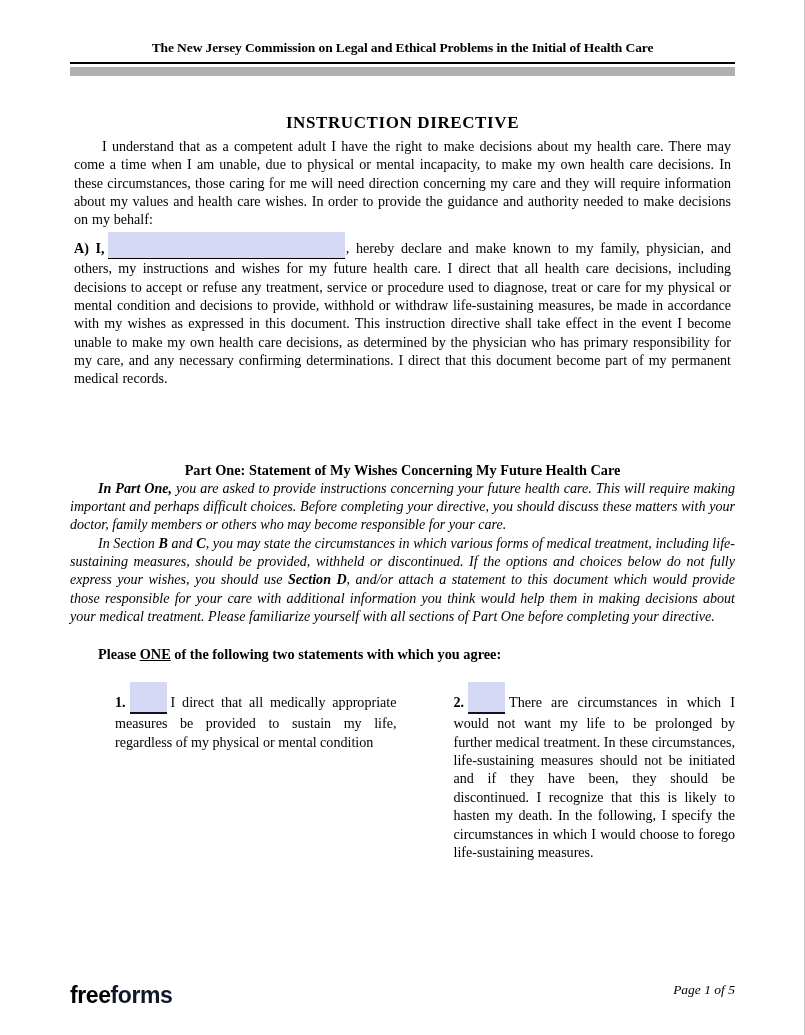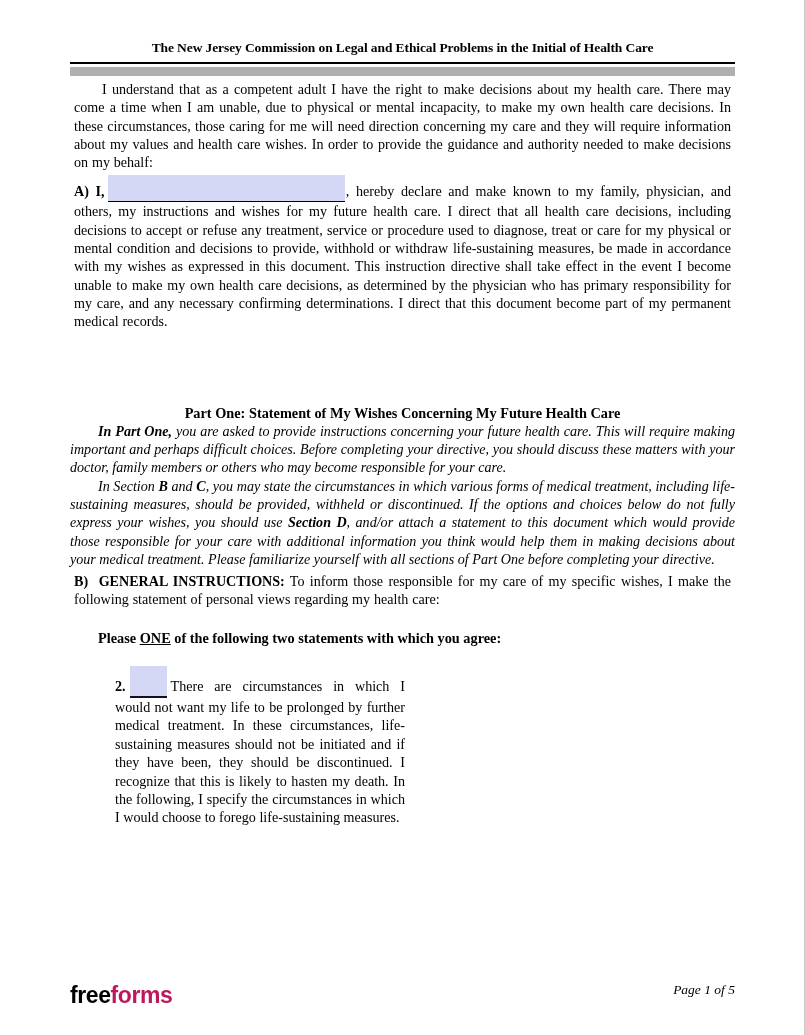--- a/index.html
+++ b/index.html
@@ -162,56 +162,59 @@
     justify-content: space-between;
   }
   .logo {
     font-family: "Liberation Sans", "DejaVu Sans", sans-serif;
     font-size: 23px;
     font-weight: bold;
     letter-spacing: -0.4px;
     line-height: 1;
   }
   .logo .free { color: #000000; }
-  .logo .forms { color: #be185d; }
+  .logo .forms { color: #0f172a; }
   .page-num {
     font-style: italic;
     font-size: 13.5px;
     padding-bottom: 9px;
   }
 </style>
 </head>
 <body>
 
 <div class="page">
   <div class="content">
 
     <div class="doc-header">
       <div class="org-title">The New Jersey Commission on Legal and Ethical Problems in the Initial of Health Care</div>
       <div class="header-rule"></div>
       <div class="header-bar"></div>
     </div>
 
+    <div class="doc-title">INSTRUCTION DIRECTIVE</div>
 
     <p class="body-text indent gap-intro">I understand that as a competent adult I have the right to make decisions about my health care.  There may come a time when I am unable, due to physical or mental incapacity, to make my own health care decisions.  In these circumstances, those caring for me will need direction concerning my care and they will require information about my values and health care wishes.  In order to provide the guidance and authority needed to make decisions on my behalf:</p>
 
     <p class="body-text gap-a"><b>A)</b><b>&nbsp;<span>I,</span></b><span class="field-name" title=""></span><span>, hereby declare and make known to my family, physician, and others, my instructions and wishes for my future health care.  I direct that all health care decisions, including decisions to accept or refuse any treatment, service or procedure used to diagnose, treat or care for my physical or mental condition and decisions to provide, withhold or withdraw life-sustaining measures, be made in accordance with my wishes as expressed in this document.  This instruction directive shall take effect in the event I become unable to make my own health care decisions, as determined by the physician who has primary responsibility for my care, and any necessary confirming determinations.  I direct that this document become part of my permanent medical records.</span></p>
 
     <div class="part-heading">Part One:  Statement of My Wishes Concerning My Future Health Care</div>
 
     <p class="italic-text gap-it1"><b>In Part One,</b><span> you are asked to provide instructions concerning your future health care.  This will require making important and perhaps difficult choices.  Before completing your directive, you should discuss these matters with your doctor, family members or others who may become responsible for your care.</span></p>
 
     <p class="italic-text gap-it2"><span>In Section </span><b>B</b><span> and </span><b>C</b><span>, you may state the circumstances in which various forms of medical treatment, including life-sustaining measures, should be provided, withheld or discontinued.  If the options and choices below do not fully express your wishes, you should use </span><b>Section D</b><span>, and/or attach a statement to this document which would provide those responsible for your care with additional information you think would help them in making decisions about your medical treatment.  Please familiarize yourself with all sections of Part One before completing your directive.</span></p>
 
-    <p class="body-text gap-b"><b>B)</b><b>&nbsp;&nbsp;<span>GENERAL INSTRUCTIONS:</span></b><span>  To inform those responsible for my care of my specific wishes, I make the following statement of personal views regarding my health care:</span></p>
 
     <p class="initial-prompt"><span>Please </span><span class="ul">ONE</span><span> of the following two statements with which you agree:</span></p>
 
     <div class="columns">
 
+      <div class="col">
+        <p><b>1.</b><span class="field-initial" title=""></span><span>I direct that all medically appropriate measures be provided to sustain my life, regardless of my physical or mental condition</span></p>
+      </div>
 
       <div class="col">
         <p><b>2.</b><span class="field-initial" title=""></span><span>There are circumstances in which I would not want my life to be prolonged by further medical treatment.   In these circumstances, life-sustaining measures should not be initiated and if they have been, they should be discontinued.  I recognize that this is likely to hasten my death.  In the following, I specify the circumstances in which I would choose to forego life-sustaining measures.</span></p>
       </div>
 
     </div>
   </div>
 
   <div class="footer">
     <div class="logo"><span class="free">free</span><span class="forms">forms</span></div>

